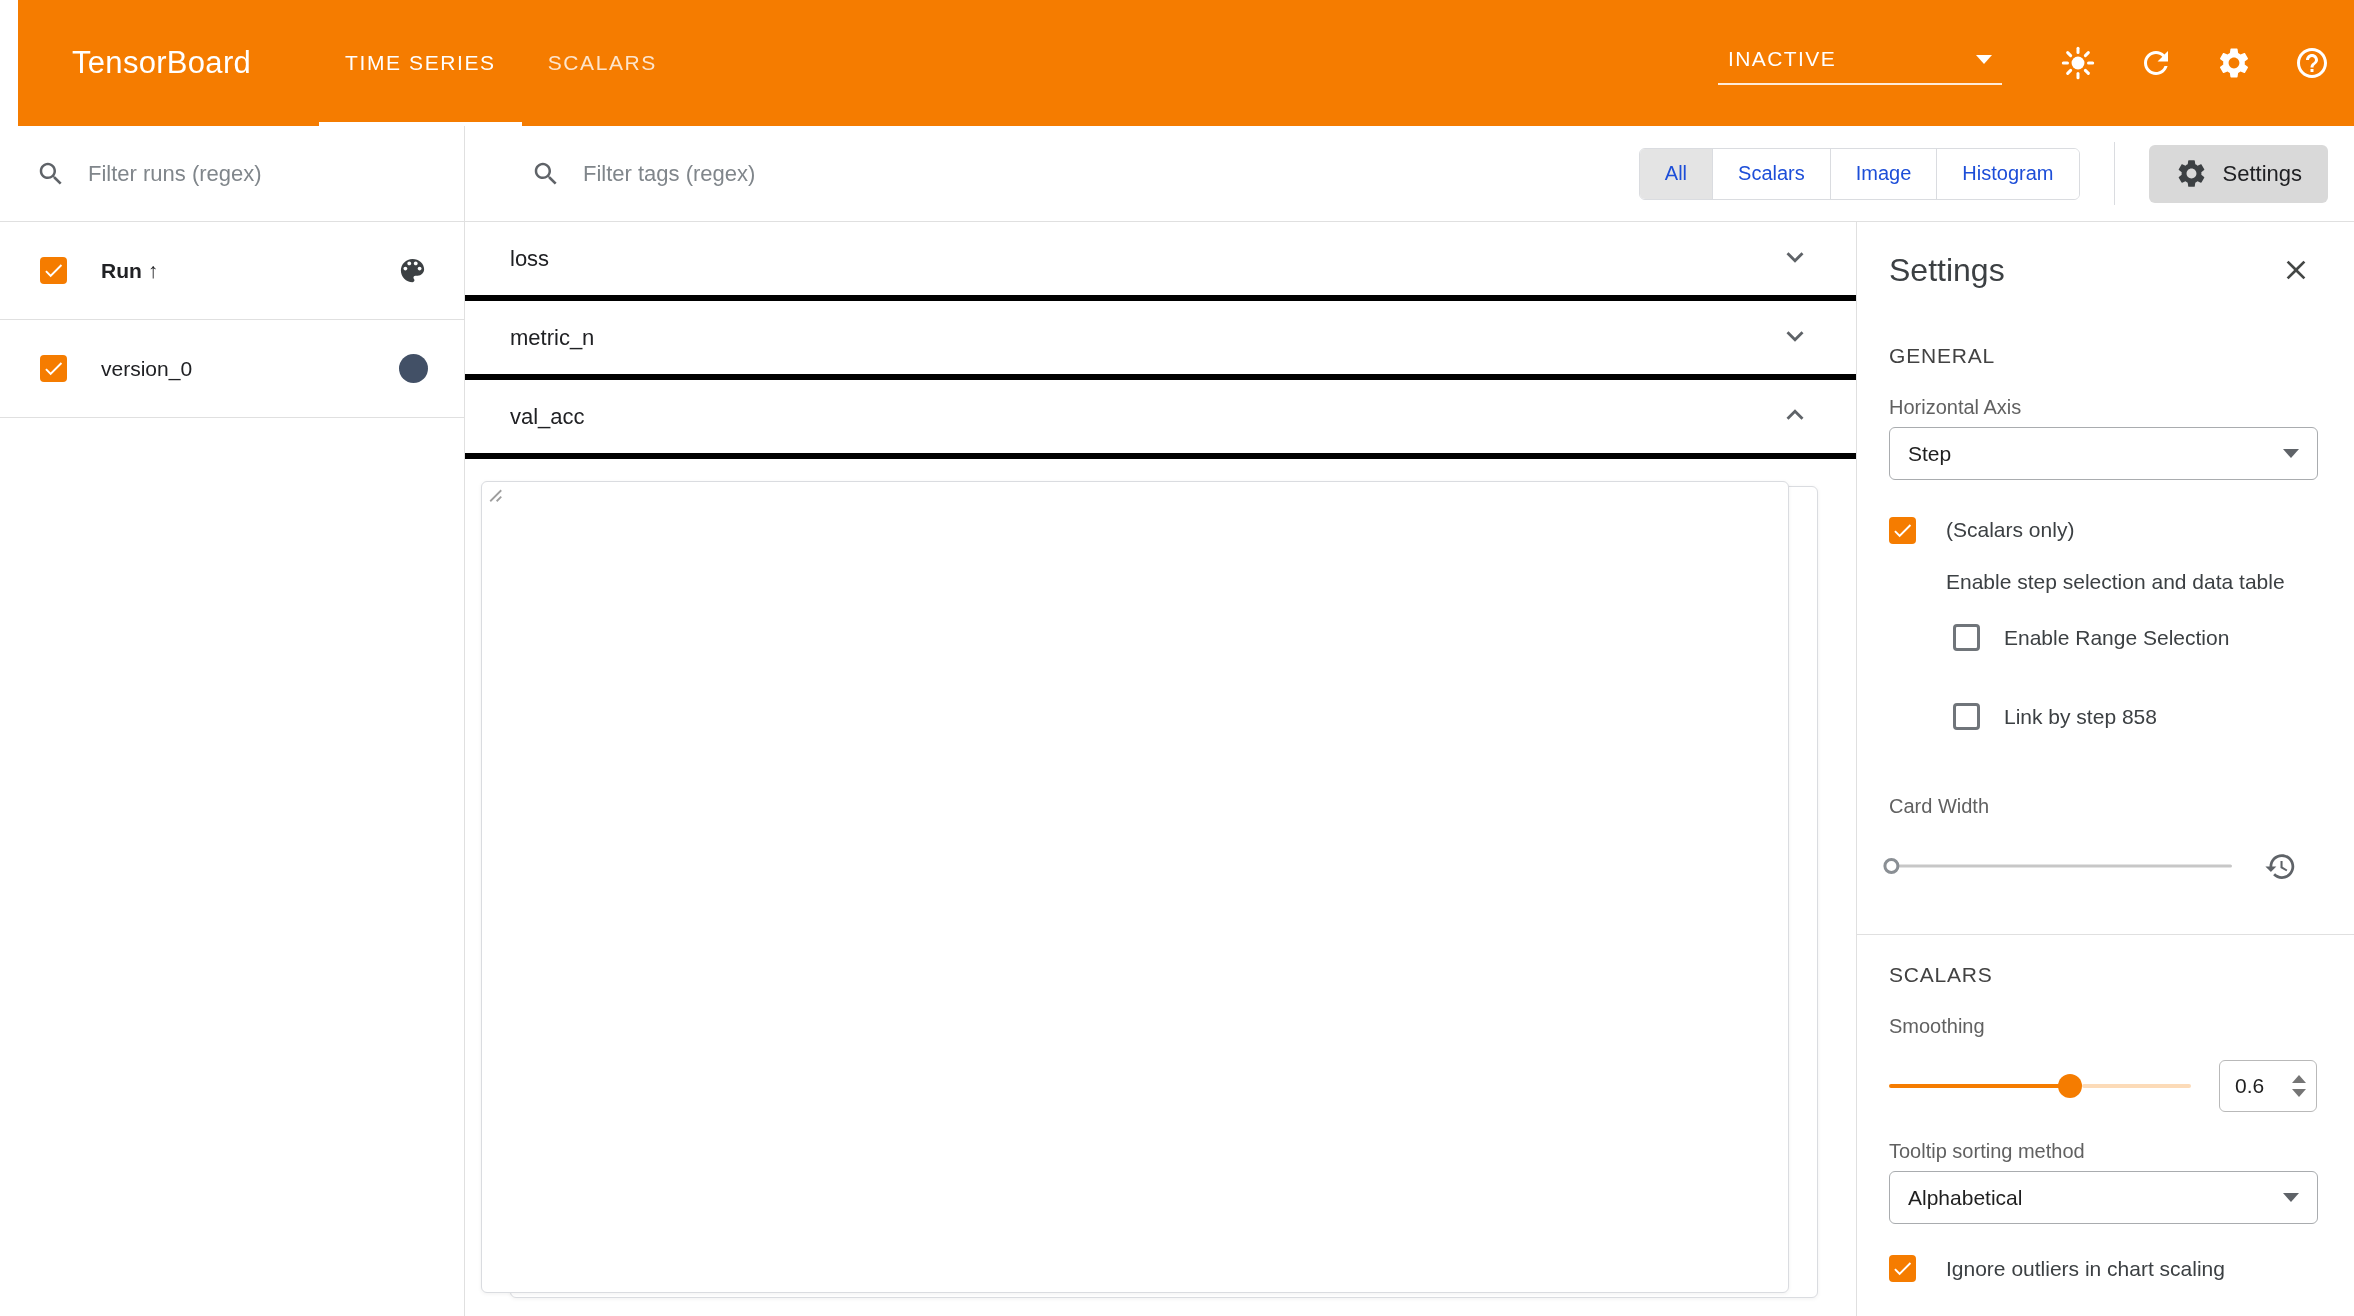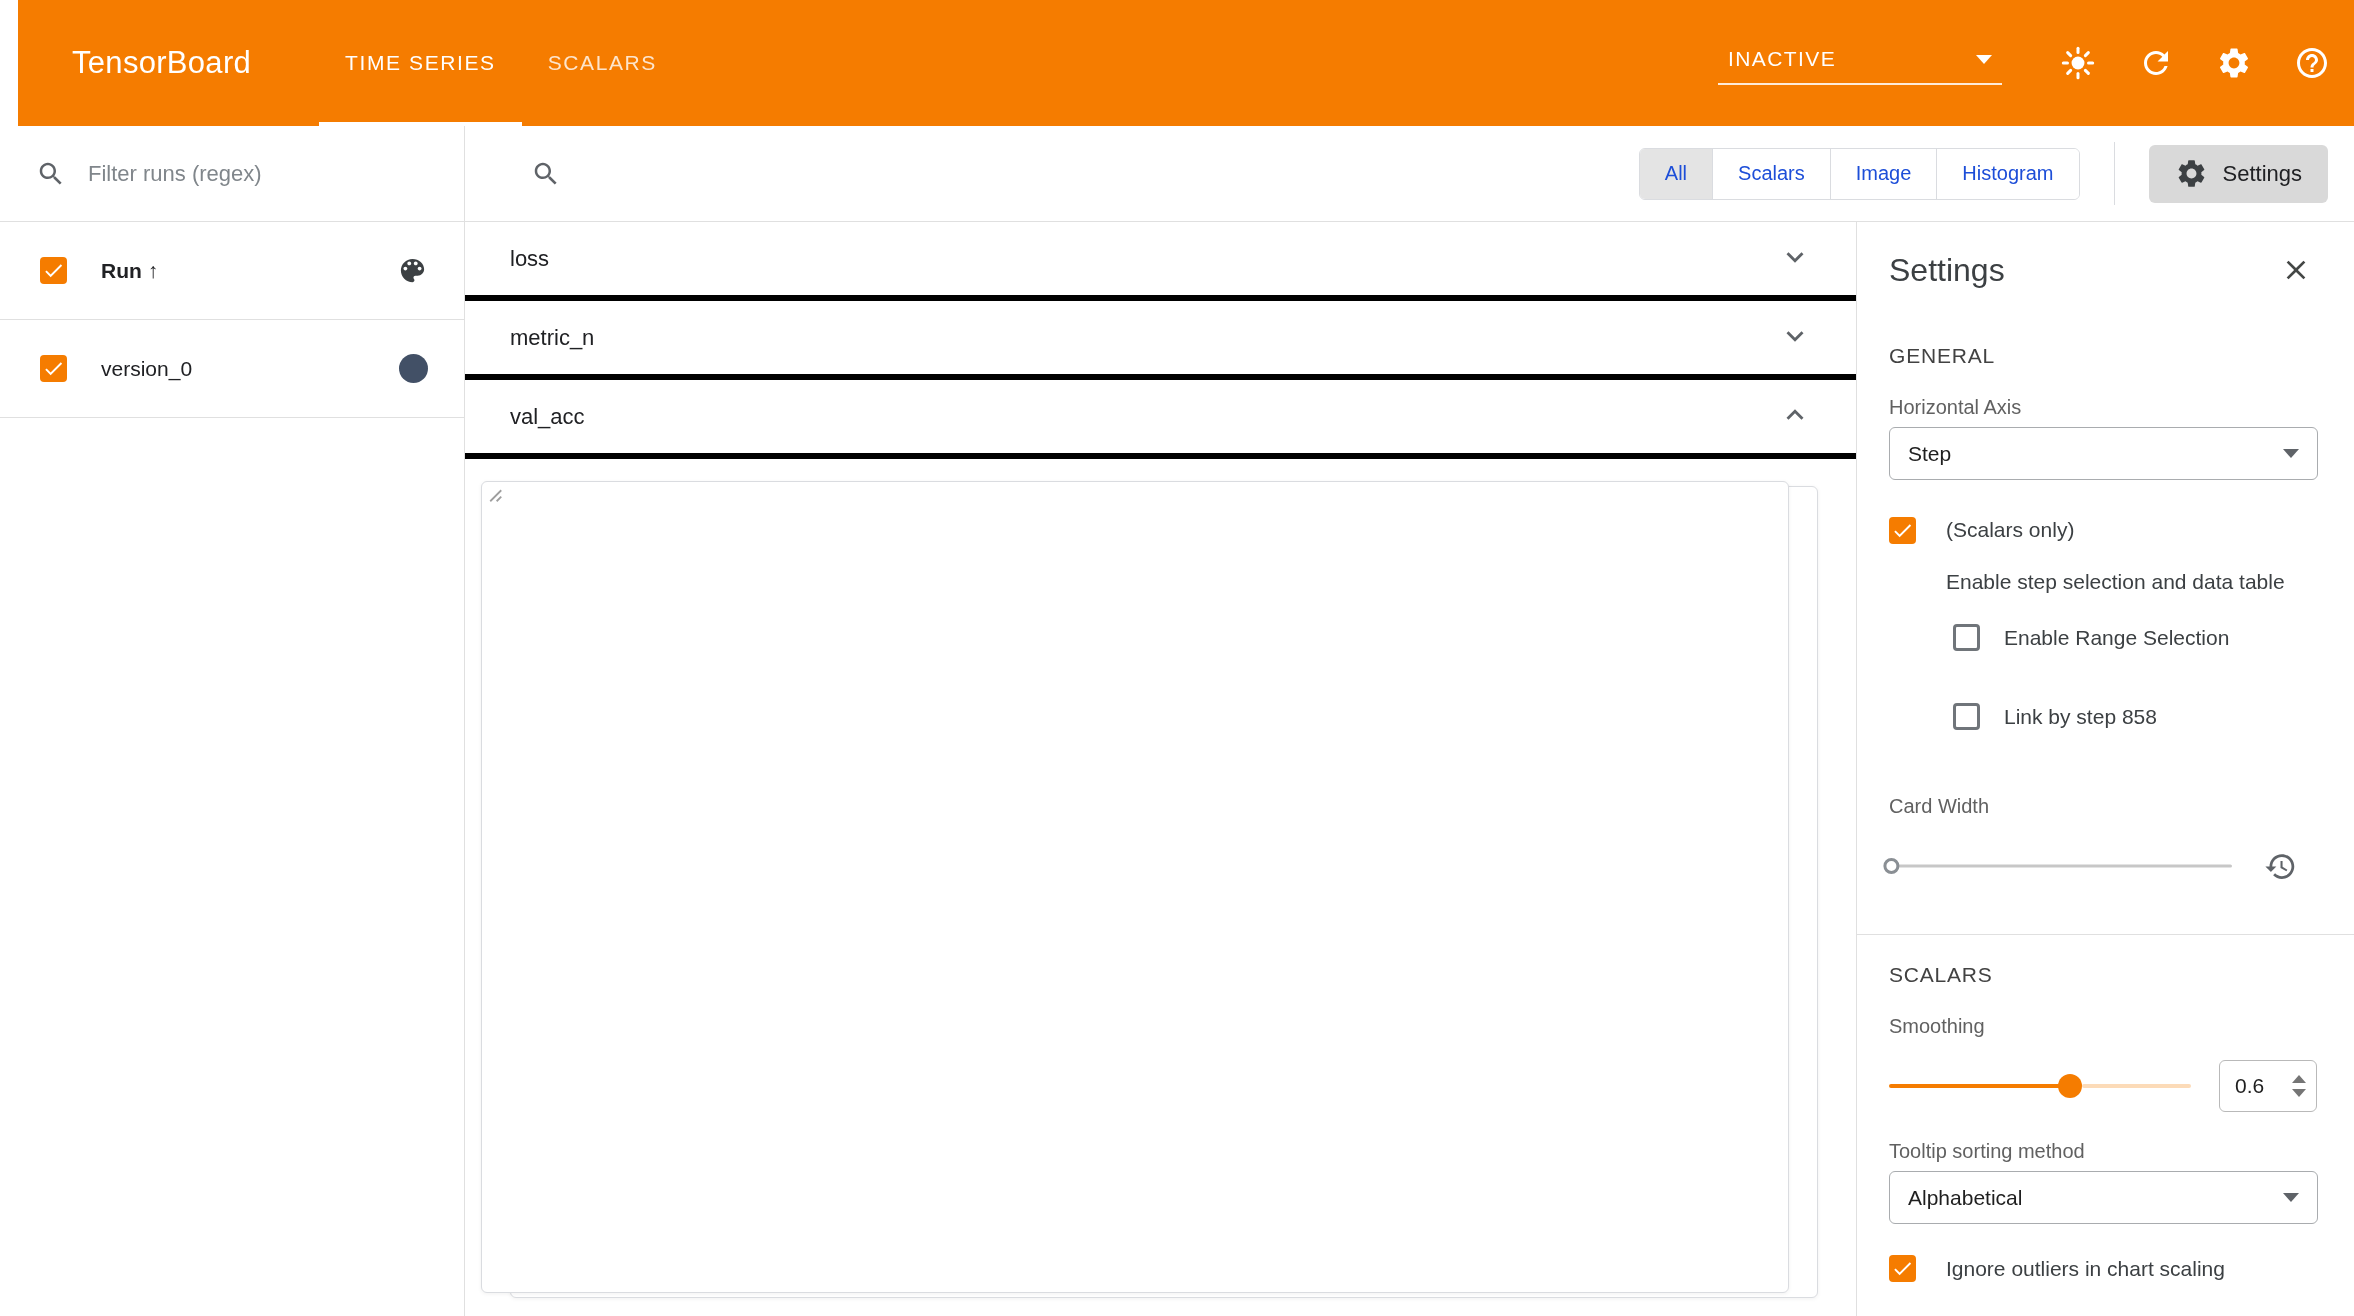--- a/index.html
+++ b/index.html
@@ -188,20 +188,21 @@
       <span class="right">
         <span class="color-dot-lg" style="background: rgb(66, 80, 102);"></span>
       </span>
     </div>
   </aside>
 
   <div class="toolbar">
     <svg width="30" height="30" viewBox="0 0 24 24">
       <path fill="#5f6368" d="M15.5 14h-.79l-.28-.27C15.41 12.59 16 11.11 16 9.5 16 5.91 13.09 3 9.5 3S3 5.91 3 9.5 5.91 16 9.5 16c1.61 0 3.09-.59 4.23-1.57l.27.28v.79l5 4.99L20.49 19l-4.99-5zm-6 0C7.01 14 5 11.99 5 9.5S7.01 5 9.5 5 14 7.01 14 9.5 11.99 14 9.5 14z"></path>
     </svg>
+    <input type="text" placeholder="Filter tags (regex)" style="">
     <div class="chip-group">
       <div class="chip selected">All</div>
       <div class="chip">Scalars</div>
       <div class="chip">Image</div>
       <div class="chip">Histogram</div>
     </div>
     <div class="toolbar-sep"></div>
     <div class="settings-btn">
       <svg width="33" height="33" viewBox="0 0 24 24">
         <path fill="#3c4043" d="M19.14 12.94c.04-.3.06-.61.06-.94 0-.32-.02-.64-.07-.94l2.03-1.58c.18-.14.23-.41.12-.61l-1.92-3.32c-.12-.22-.37-.29-.59-.22l-2.39.96c-.5-.38-1.03-.7-1.62-.94l-.36-2.54c-.04-.24-.24-.41-.48-.41h-3.84c-.24 0-.43.17-.47.41l-.36 2.54c-.59.24-1.13.57-1.62.94l-2.39-.96c-.22-.08-.47 0-.59.22L2.74 8.87c-.12.21-.08.47.12.61l2.03 1.58c-.05.3-.09.63-.09.94s.02.64.07.94l-2.03 1.58c-.18.14-.23.41-.12.61l1.92 3.32c.12.22.37.29.59.22l2.39-.96c.5.38 1.03.7 1.62.94l.36 2.54c.05.24.24.41.48.41h3.84c.24 0 .44-.17.47-.41l.36-2.54c.59-.24 1.13-.56 1.62-.94l2.39.96c.22.08.47 0 .59-.22l1.92-3.32c.12-.22.07-.47-.12-.61l-2.01-1.58zM12 15.6c-1.98 0-3.6-1.62-3.6-3.6s1.62-3.6 3.6-3.6 3.6 1.62 3.6 3.6-1.62 3.6-3.6 3.6z"></path>

